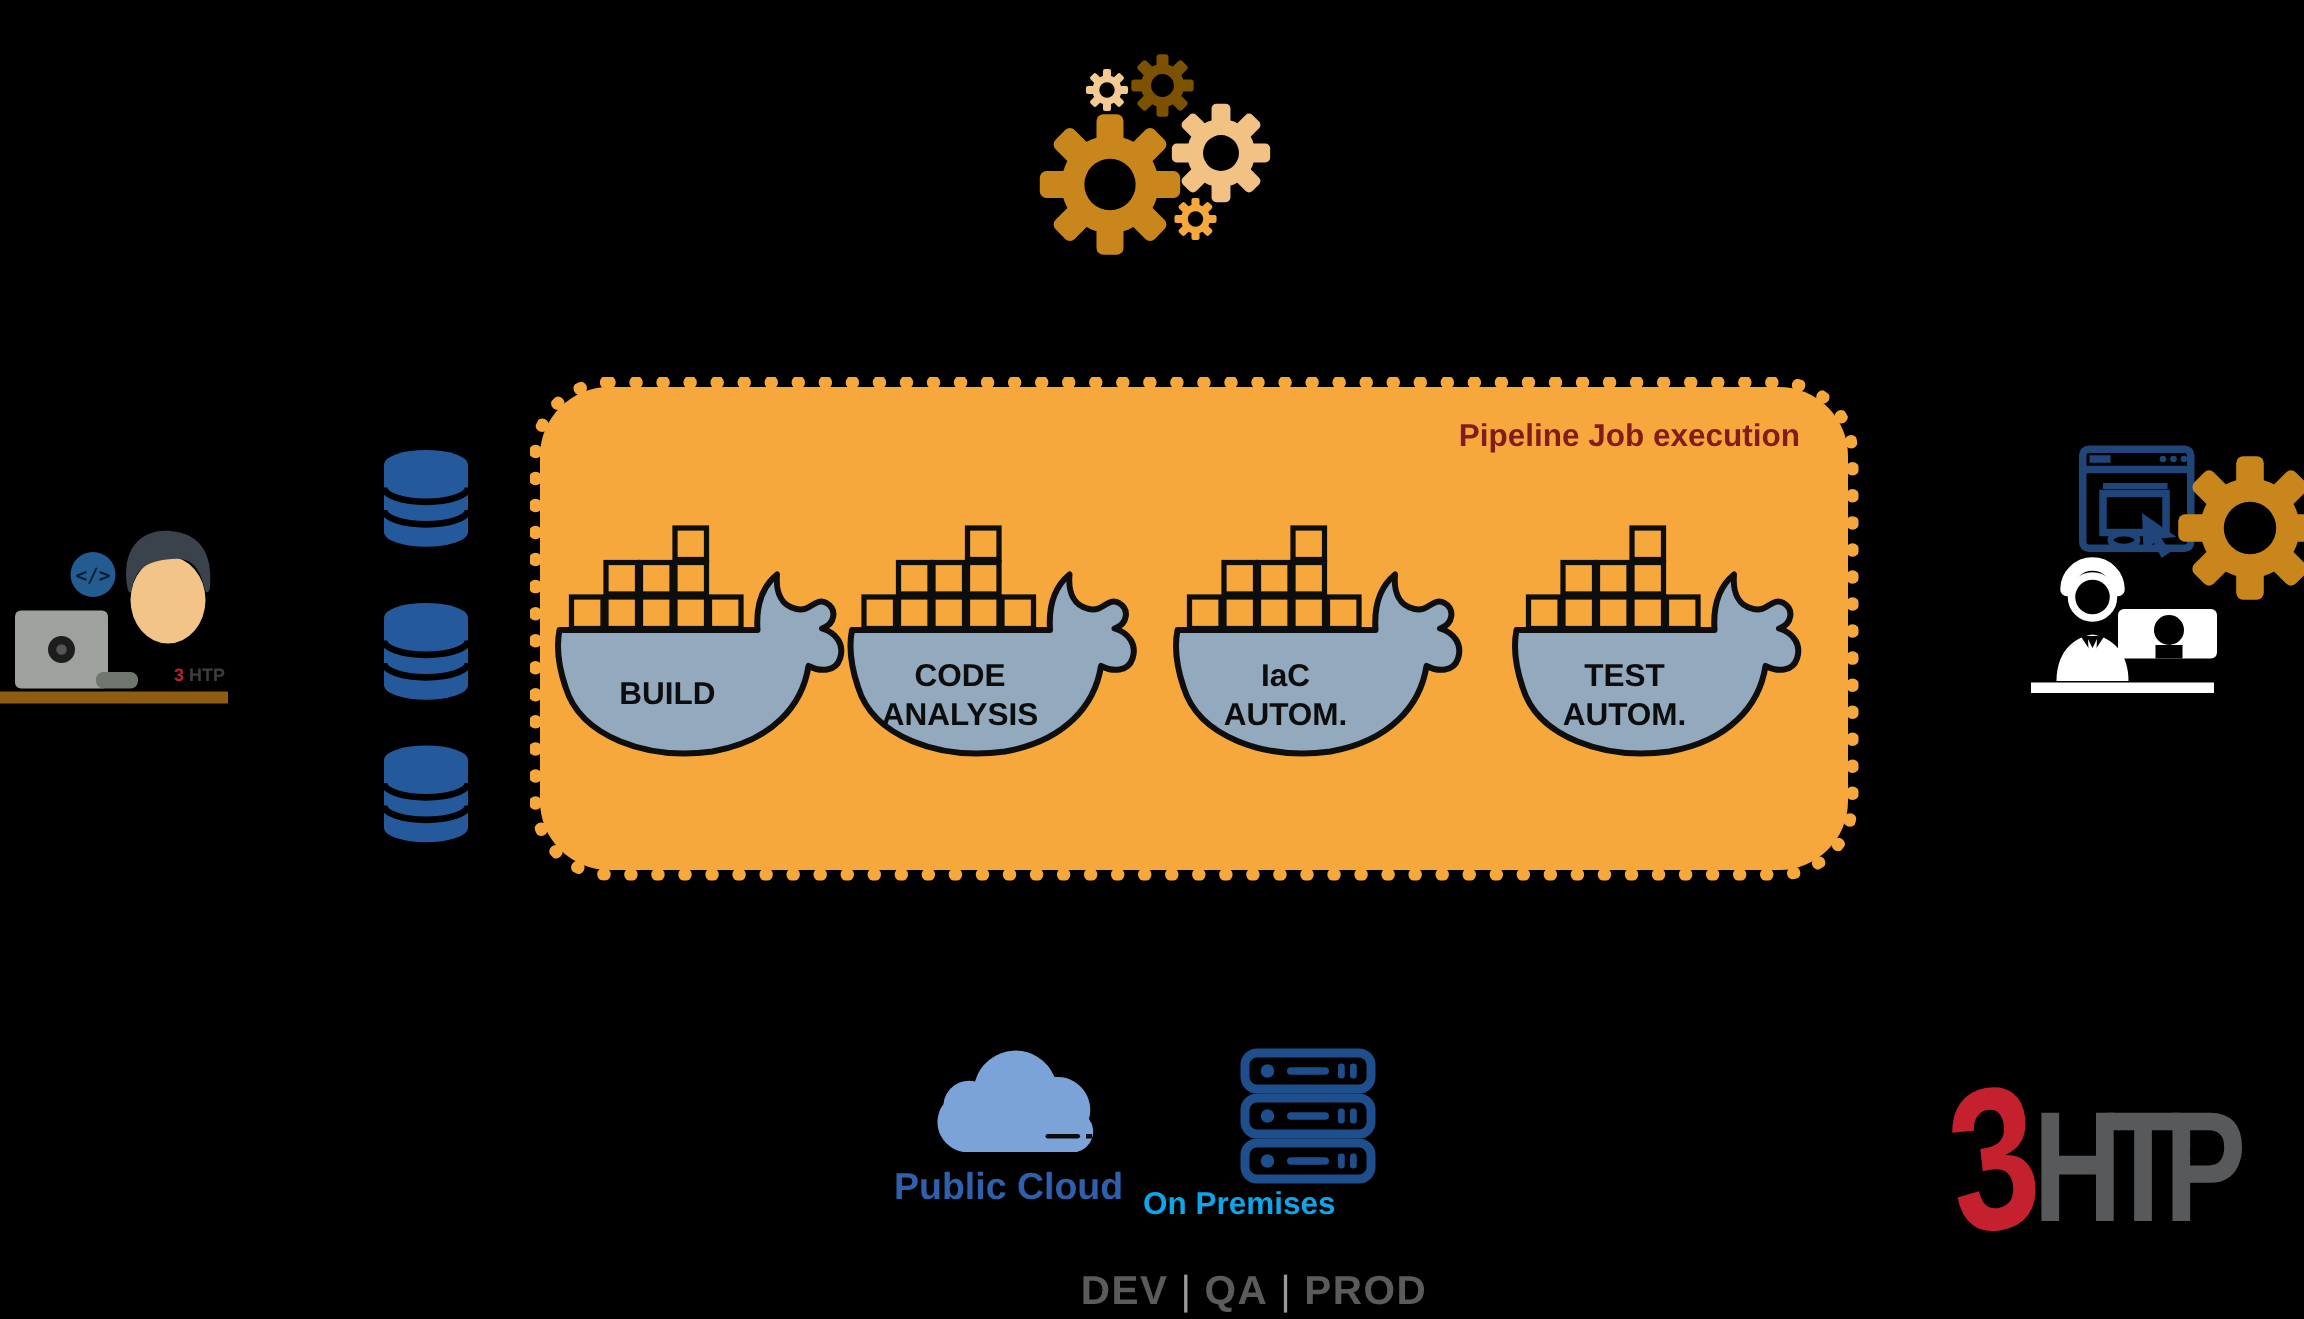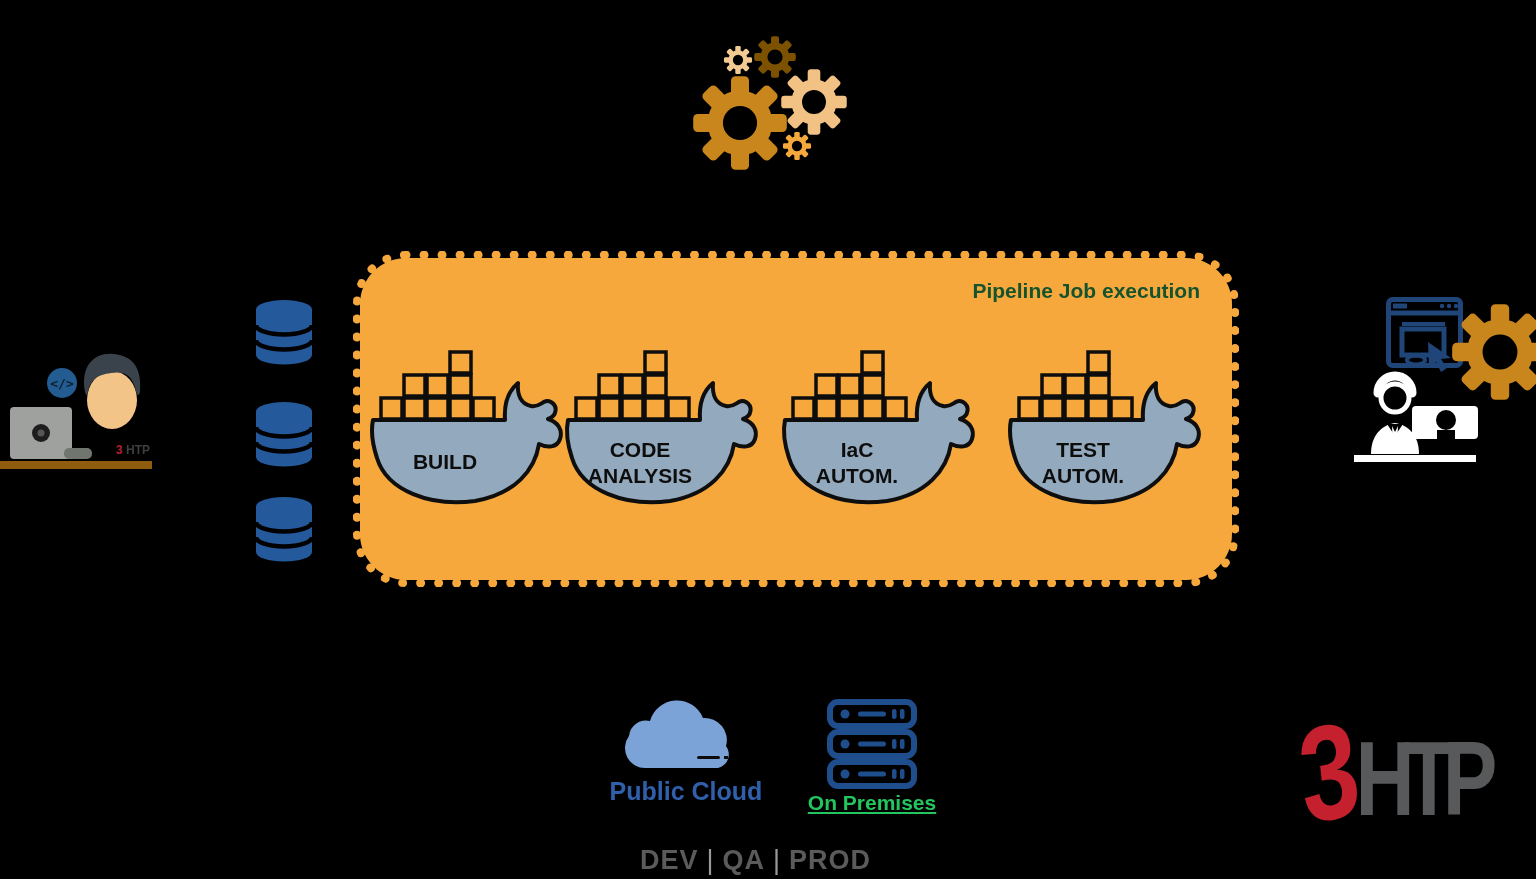--- a/index.html
+++ b/index.html
@@ -16,34 +16,34 @@
   #pipeline-panel{
     left:360px;top:258px;width:872px;height:322px;
     background:#F6A83C;
     border-radius:46px;
     outline:9px dotted #F6A83C;
     outline-offset:-2px;
   }
   #pipeline-title{
     position:absolute;right:32px;top:20px;width:250px;
     text-align:right;
-    font-size:21px;font-weight:bold;color:#14532d;line-height:1.2;
+    font-size:21px;font-weight:bold;color:#7f1d1d;line-height:1.2;
   }
   .whale{position:absolute;top:92px;width:200px;height:160px;}
   .whale text{
     font-family:"Liberation Sans",sans-serif;
     font-weight:bold;font-size:21px;fill:#0d0d0d;
   }
 
   
-  .blue-label{font-weight:bold;text-align:center;}
+  .blue-label{font-weight:bold;}
   #public-cloud-label{left:596px;top:777px;width:180px;font-size:25px;color:#3060AC;}
-  #onprem-label{left:762px;top:790px;width:220px;font-size:21px;color:#22c55e;line-height:1.25;text-decoration:underline;}
+  #onprem-label{left:762px;top:790px;width:220px;font-size:21px;color:#0ea5e9;line-height:1.25;}
   #env-row{
-    left:640px;top:845px;width:320px;text-align:left;
+    left:676px;top:845px;width:320px;text-align:center;
     font-size:27px;font-weight:bold;color:#5B5B5B;letter-spacing:1px;
   }
   #env-row .sep{color:#9a9a9a;padding:0 8px;font-weight:normal;}
 
   
   #brand-logo{left:1300px;top:712px;width:240px;height:150px;}
   #brand-inner{display:flex;align-items:flex-start;transform:scaleX(0.78);transform-origin:left top;}
   #brand-3{
     font-size:135px;font-weight:bold;color:#C4202E;line-height:0.9;
     display:inline-block;transform:rotate(-8deg);

